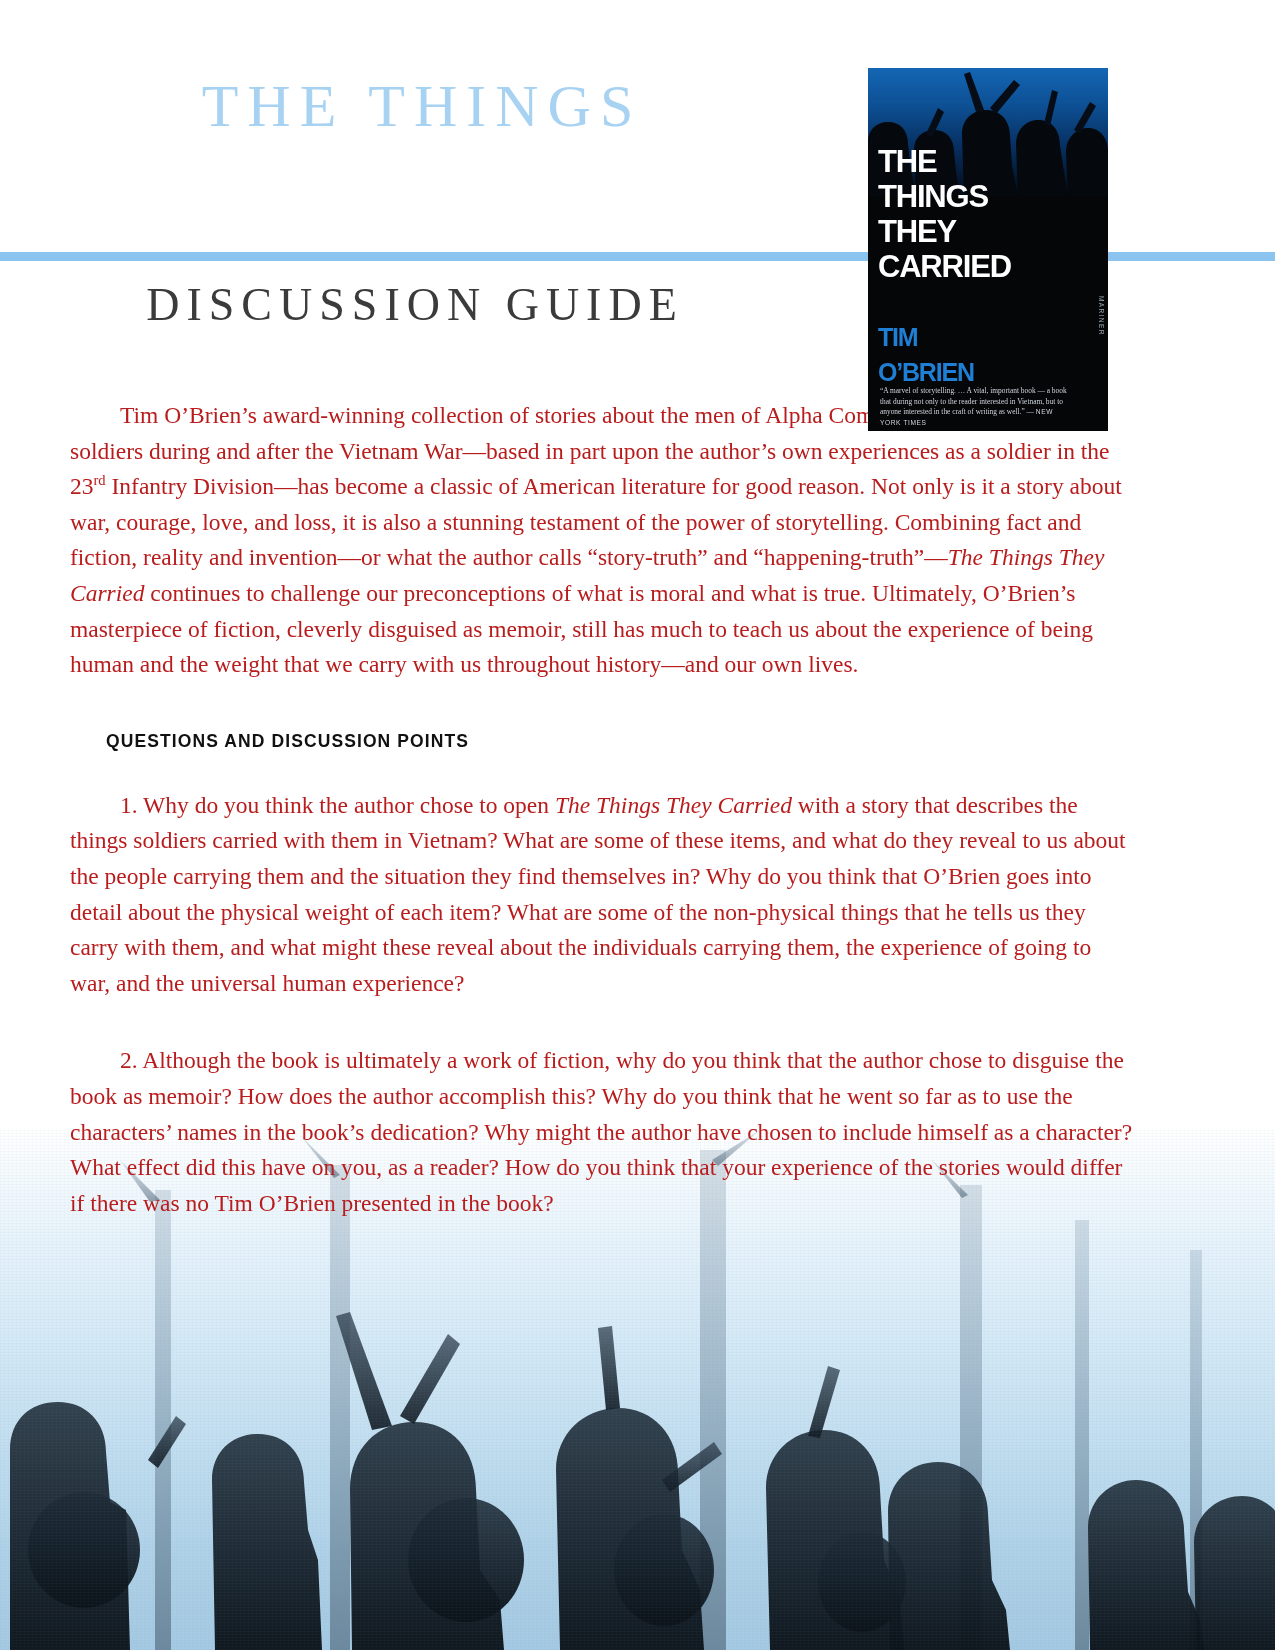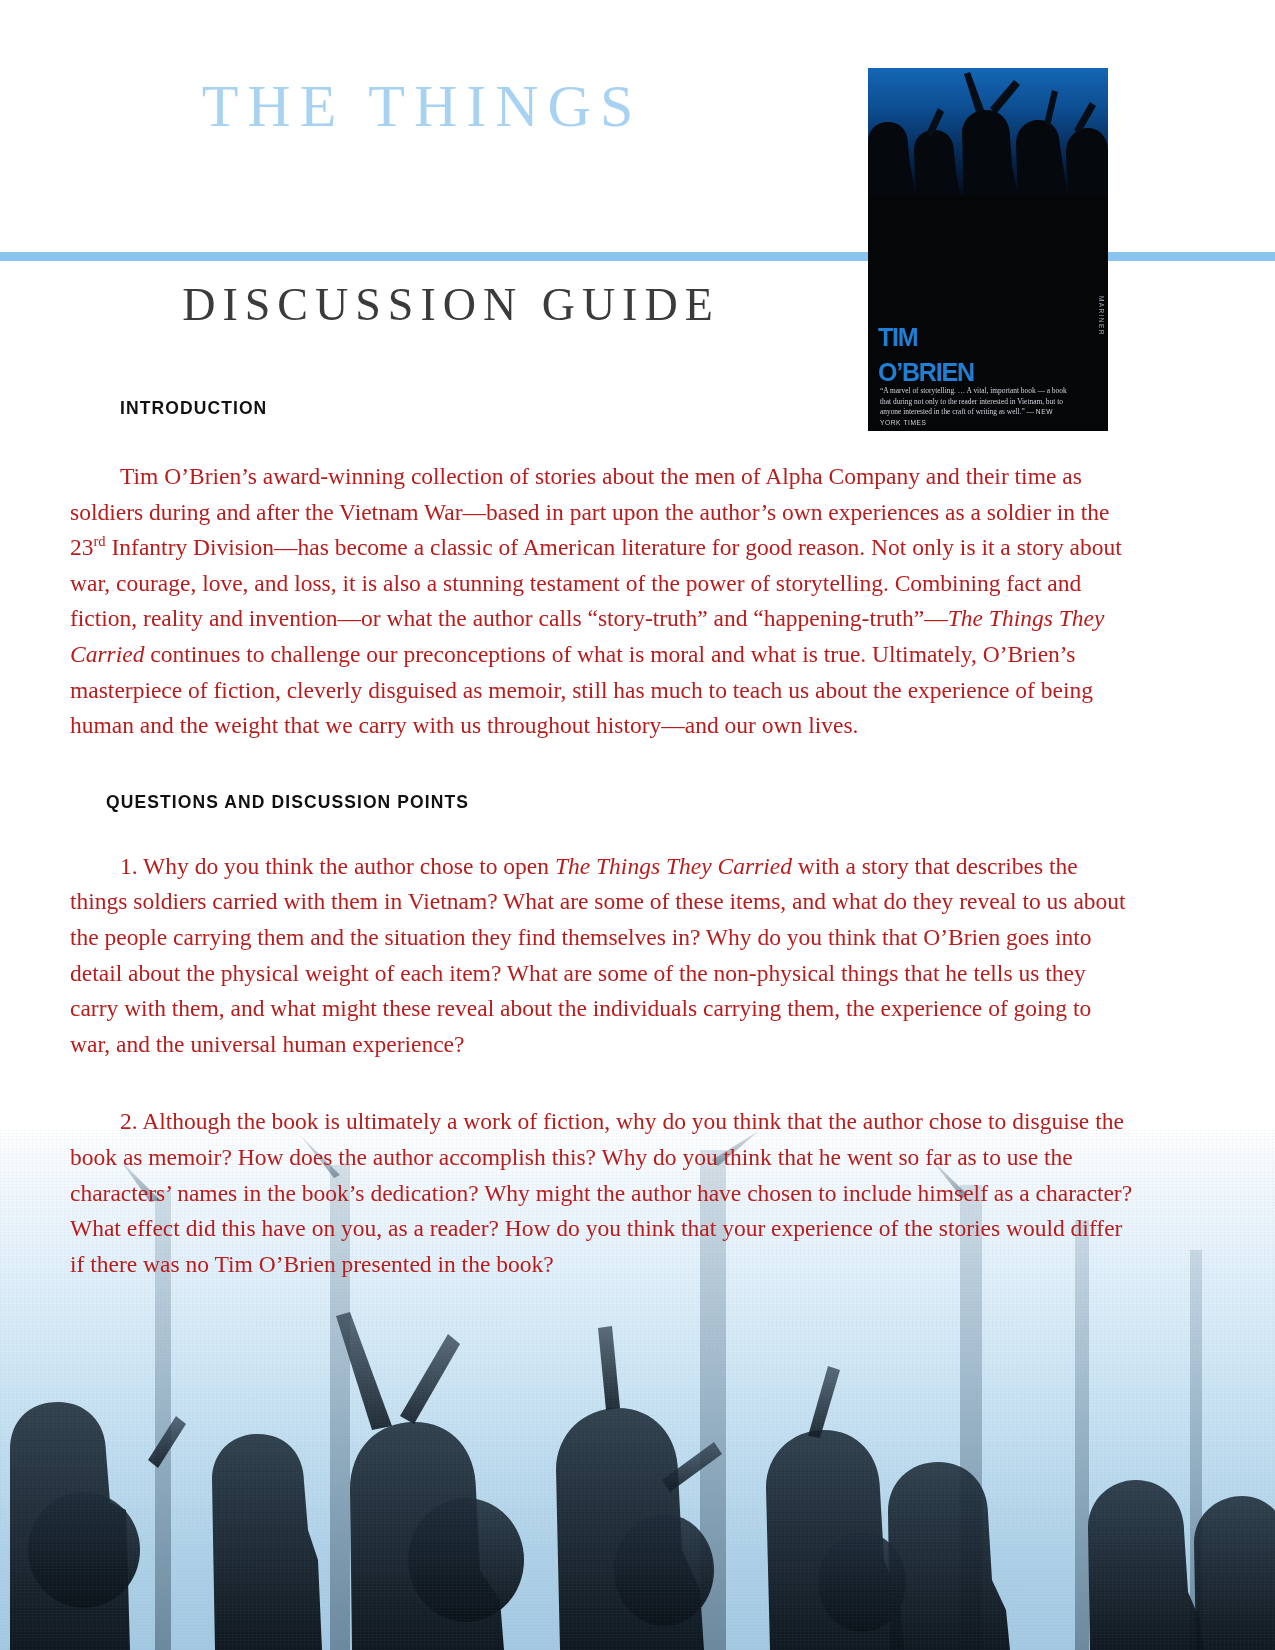--- a/index.html
+++ b/index.html
@@ -86,21 +86,20 @@
     left: 0;
     top: 278px;
     width: 830px;
     text-align: center;
     font-family: "Liberation Serif", serif;
     color: #3b3b3b;
     font-size: 46px;
     letter-spacing: 7px;
     white-space: nowrap;
     z-index: 3;
-    margin-left: 36px;
   }
 
   
   .cover {
     position: absolute;
     left: 868px;
     top: 68px;
     width: 240px;
     height: 363px;
     background: #050608;
@@ -281,31 +280,36 @@
         </g>
         <g fill="#070d16">
           <path d="M108 44 L96 6 L102 4 L116 42 Z"></path>
           <path d="M122 40 L146 12 L152 17 L128 46 Z"></path>
           <path d="M176 56 L184 22 L190 24 L182 58 Z"></path>
           <path d="M58 66 L70 40 L76 44 L64 70 Z"></path>
           <path d="M206 62 L222 34 L228 38 L212 66 Z"></path>
         </g>
       </svg>
     </div>
+    <div class="ctitle">
+      <div>THE</div>
+      <div>THINGS</div>
+      <div>THEY</div>
+      <div>CARRIED</div>
+    </div>
     <div class="cauthor">
       <div>TIM</div>
       <div>O’BRIEN</div>
     </div>
     <div class="cblurb"><span>“A marvel of storytelling. … A vital, important book — a book that during not only to the reader interested in Vietnam, but to anyone interested in the craft of writing as well.” — </span><span class="src">NEW YORK TIMES</span></div>
     <div class="spine">MARINER</div>
   </div>
 
   <div class="content">
 
-    <h2 class="section-head">INTRODUCTION</h2>
 
     <p class="body"><span>Tim O’Brien’s award-winning collection of stories about the men of Alpha Company and their time as soldiers during and after the Vietnam War—based in part upon the author’s own experiences as a soldier in the 23</span><sup>rd</sup><span> Infantry Division—has become a classic of American literature for good reason. Not only is it a story about war, courage, love, and loss, it is also a stunning testament of the power of storytelling. Combining fact and fiction, reality and invention—or what the author calls “story-truth” and “happening-truth”—</span><span class="ital">The Things They Carried</span><span> continues to challenge our preconceptions of what is moral and what is true. Ultimately, O’Brien’s masterpiece of fiction, cleverly disguised as memoir, still has much to teach us about the experience of being human and the weight that we carry with us throughout history—and our own lives.</span></p>
 
     <h2 class="section-head q">QUESTIONS AND DISCUSSION POINTS</h2>
 
     <p class="body q"><span>1. </span><span>Why do you think the author chose to open </span><span class="ital">The Things They Carried</span><span> with a story that describes the things soldiers carried with them in Vietnam? What are some of these items, and what do they reveal to us about the people carrying them and the situation they find themselves in? Why do you think that O’Brien goes into detail about the physical weight of each item? What are some of the non-physical things that he tells us they carry with them, and what might these reveal about the individuals carrying them, the experience of going to war, and the universal human experience?</span></p>
 
     <p class="body q"><span>2. </span><span>Although the book is ultimately a work of fiction, why do you think that the author chose to disguise the book as memoir? How does the author accomplish this? Why do you think that he went so far as to use the characters’ names in the book’s dedication? Why might the author have chosen to include himself as a character? What effect did this have on you, as a reader? How do you think that your experience of the stories would differ if there was no Tim O’Brien presented in the book?</span><span class="ital"></span><span></span></p>
 
   </div>

